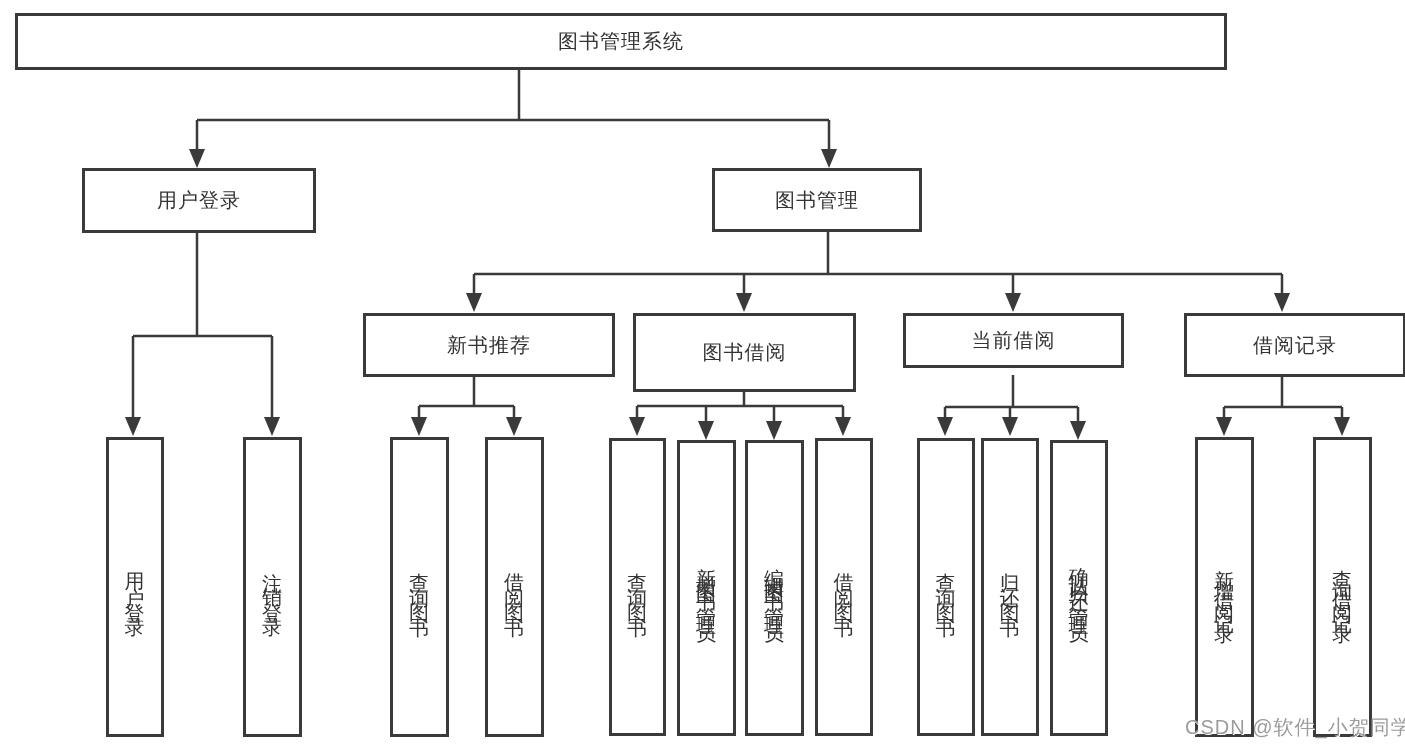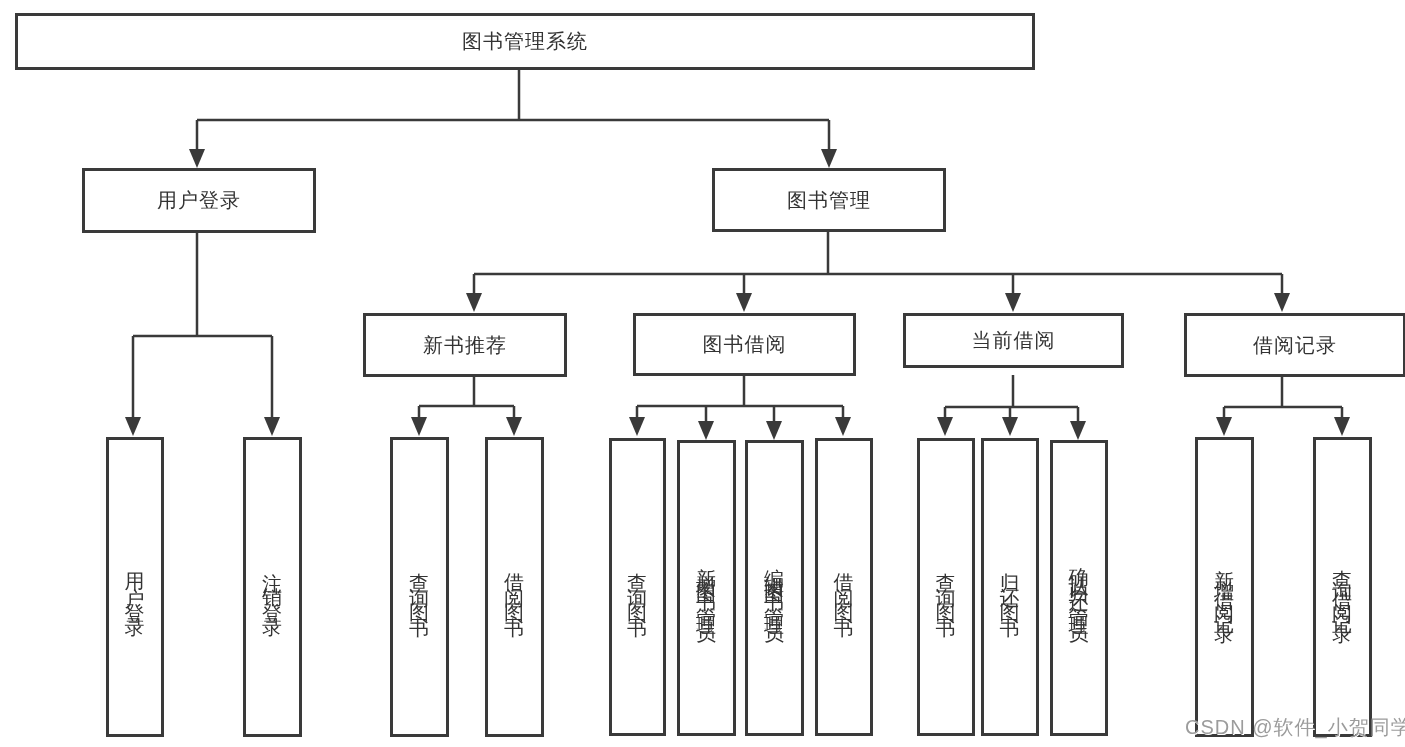--- a/index.html
+++ b/index.html
@@ -75,27 +75,27 @@
       <path d="M766,421 h16 l-8,19 z"></path>
       <path d="M835,417 h16 l-8,19 z"></path>
       <path d="M937,417 h16 l-8,19 z"></path>
       <path d="M1002,417 h16 l-8,19 z"></path>
       <path d="M1070,421 h16 l-8,19 z"></path>
       <path d="M1216,417 h16 l-8,19 z"></path>
       <path d="M1334,417 h16 l-8,19 z"></path>
     </g>
   </svg>
 
-  <div class="node hlabel" style="left:15px;top:13px;width:1020px;height:57px;">图书管理系统</div>
+  <div class="node hlabel" style="left:15px;top:13px;width:1212px;height:57px;">图书管理系统</div>
 
   <div class="node hlabel" style="left:82px;top:168px;width:234px;height:65px;">用户登录</div>
-  <div class="node hlabel" style="left:712px;top:168px;width:234px;height:64px;">图书管理</div>
+  <div class="node hlabel" style="left:712px;top:168px;width:210px;height:64px;">图书管理</div>
 
-  <div class="node hlabel" style="left:363px;top:313px;width:204px;height:64px;">新书推荐</div>
-  <div class="node hlabel" style="left:633px;top:313px;width:223px;height:63px;">图书借阅</div>
+  <div class="node hlabel" style="left:363px;top:313px;width:252px;height:64px;">新书推荐</div>
+  <div class="node hlabel" style="left:633px;top:313px;width:223px;height:79px;">图书借阅</div>
   <div class="node hlabel" style="left:903px;top:313px;width:221px;height:55px;">当前借阅</div>
   <div class="node hlabel" style="left:1172px;top:313px;width:222px;height:64px;margin-left:12px;">借阅记录</div>
 
   <div class="node vbox ls4" style="left:106px;top:437px;width:58px;height:300px;">
     <span>用户登录</span>
   </div>
   <div class="node vbox ls4" style="left:243px;top:437px;width:59px;height:300px;">
     <span>注销登录</span>
   </div>
 

